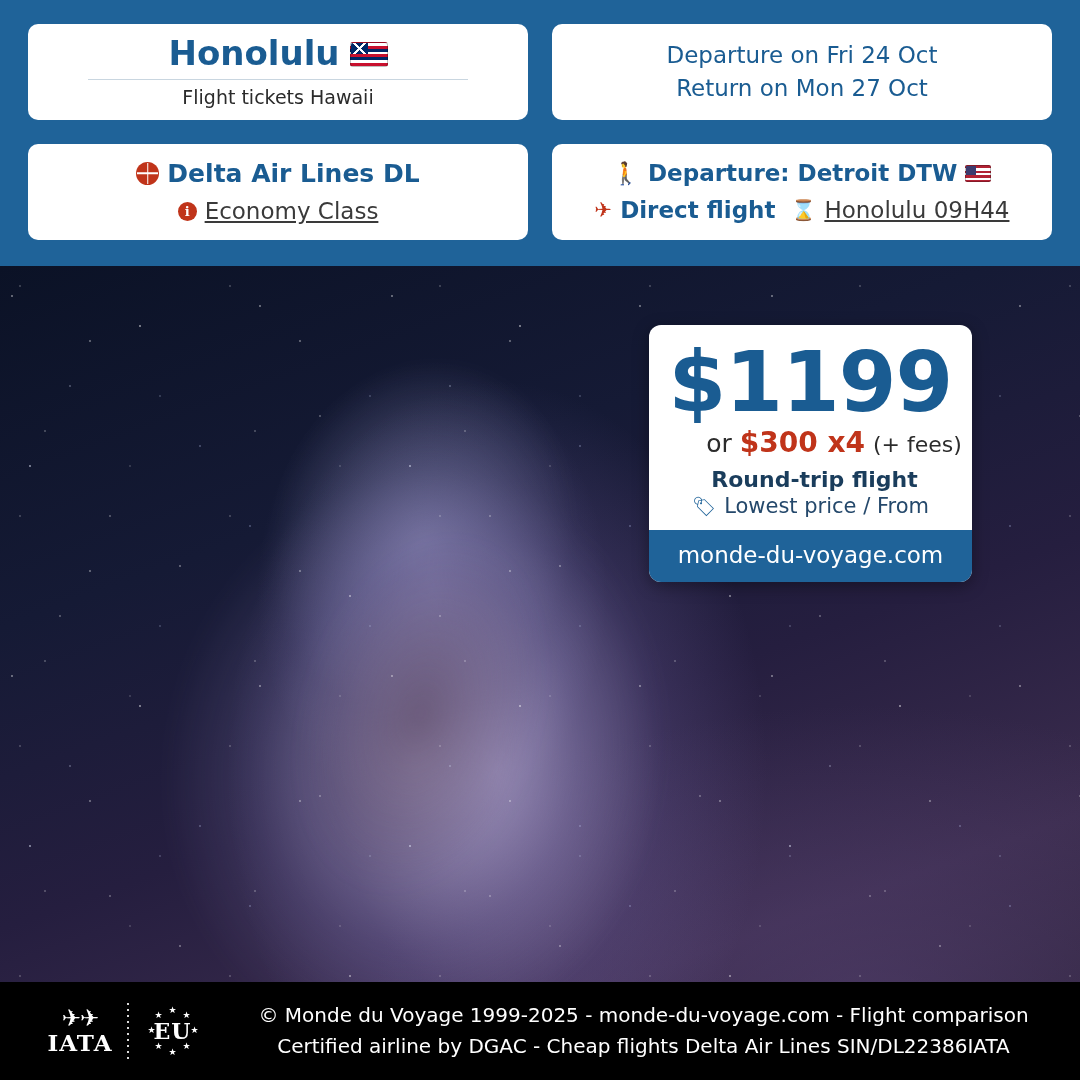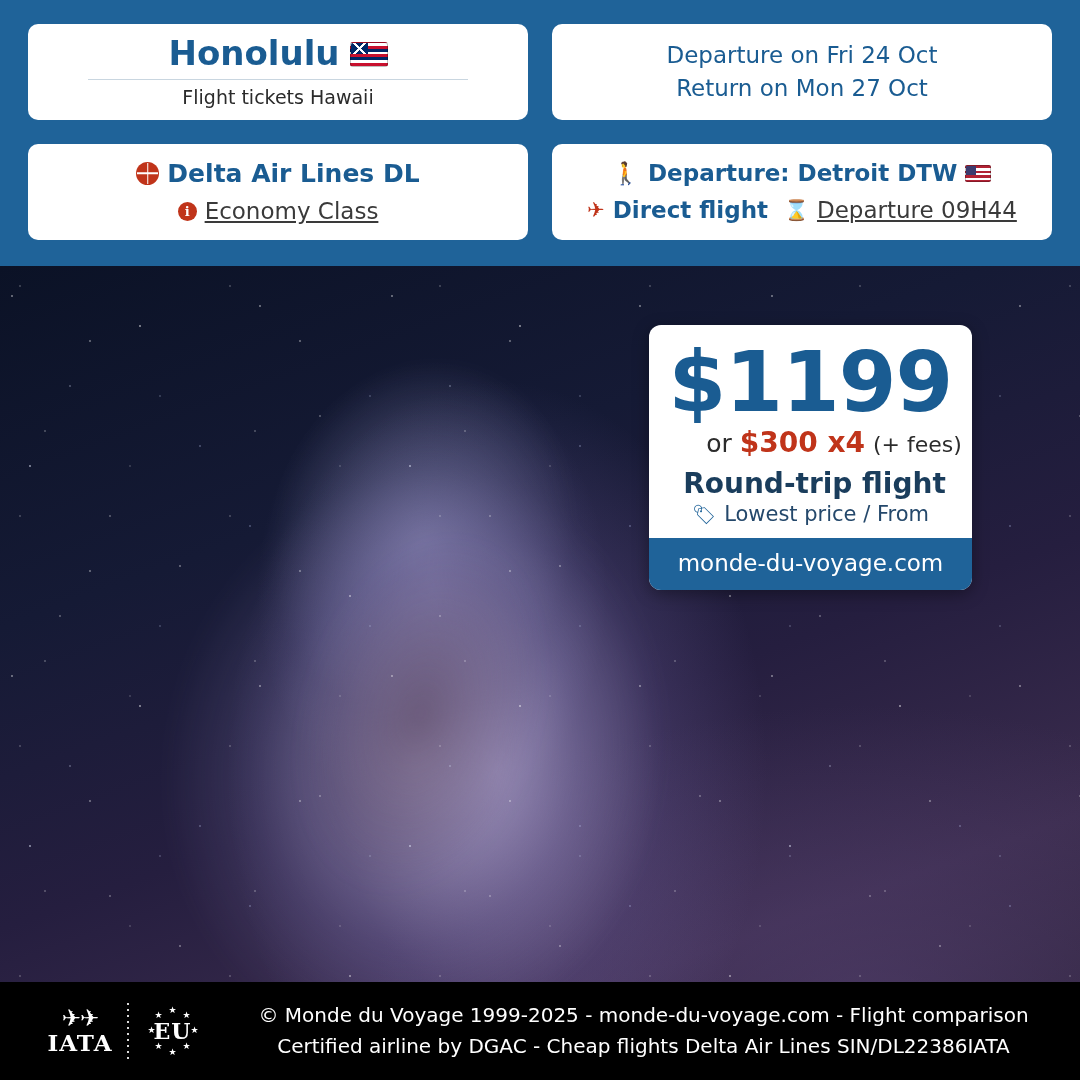--- a/index.html
+++ b/index.html
@@ -243,21 +243,21 @@
   }
   .price-install {
     font-size: 25px;
     color: #2c2c2c;
     padding-bottom: 2px;
     padding-left: 47px;
   }
   .price-install b { color: #c0341a; font-size: 28px; }
   .price-install .fees { font-size: 22px; color: #2c2c2c; }
   .price-type {
-    font-size: 28px;
+    font-size: 22px;
     font-weight: bold;
     color: #1a3d5c;
     padding: 6px 16px 2px;
     margin-left: 8px;
   }
   .price-lowest {
     font-size: 21px;
     color: #24486b;
     padding-bottom: 12px;
     display: flex;
@@ -367,21 +367,21 @@
       <div class="card">
         <div class="row-flex">
           <span class="ico ico-red" style="font-size:22px">🚶</span>
           <span class="bold-blue" style="font-size:23px">Departure: Detroit DTW</span>
           <span class="flag flag-usa"></span>
         </div>
         <div class="row-flex" style="margin-top:5px">
           <span class="ico ico-red" style="font-size:21px">✈</span>
           <span class="bold-blue" style="font-size:23px">Direct flight</span>
           <span class="ico ico-red" style="font-size:20px;margin-left:8px">⌛</span>
-          <span class="plain-dark" style="font-size:23px">Departure 09H44</span>
+          <span class="plain-dark" style="font-size:23px">Honolulu 09H44</span>
         </div>
       </div>
 
     </div>
   </div>
 
   <div class="photo">
     <div class="milkyway"></div>
     <div class="dust"></div>
     <div class="stars"></div>

